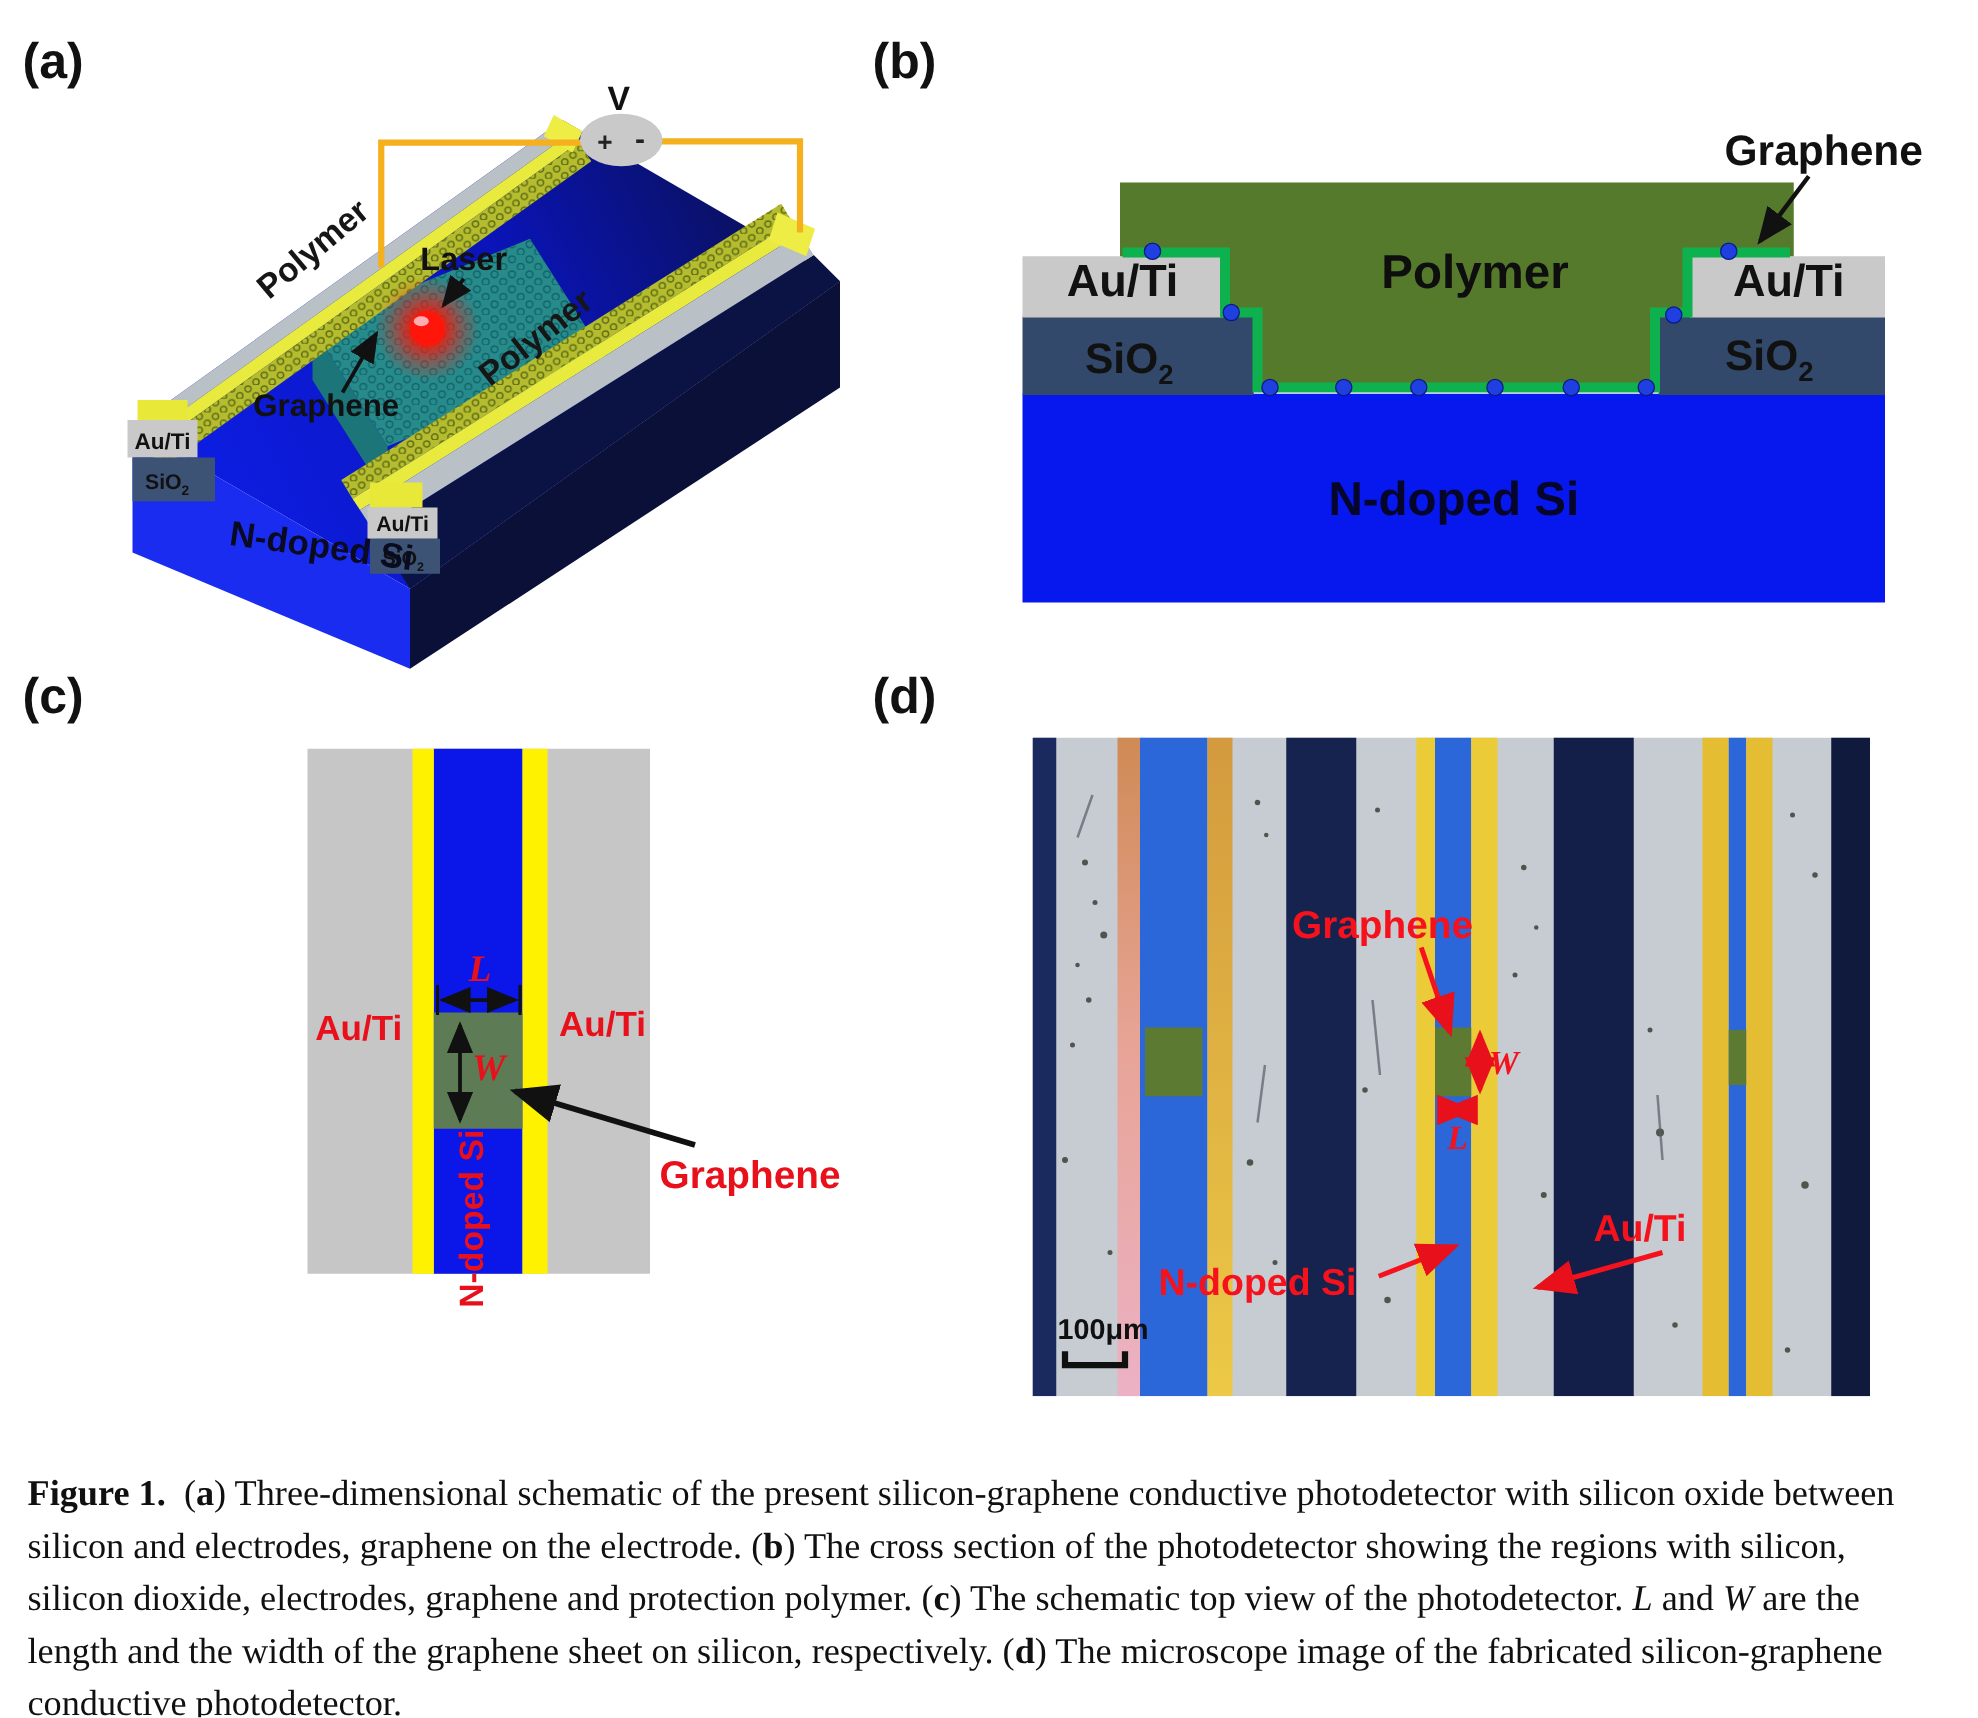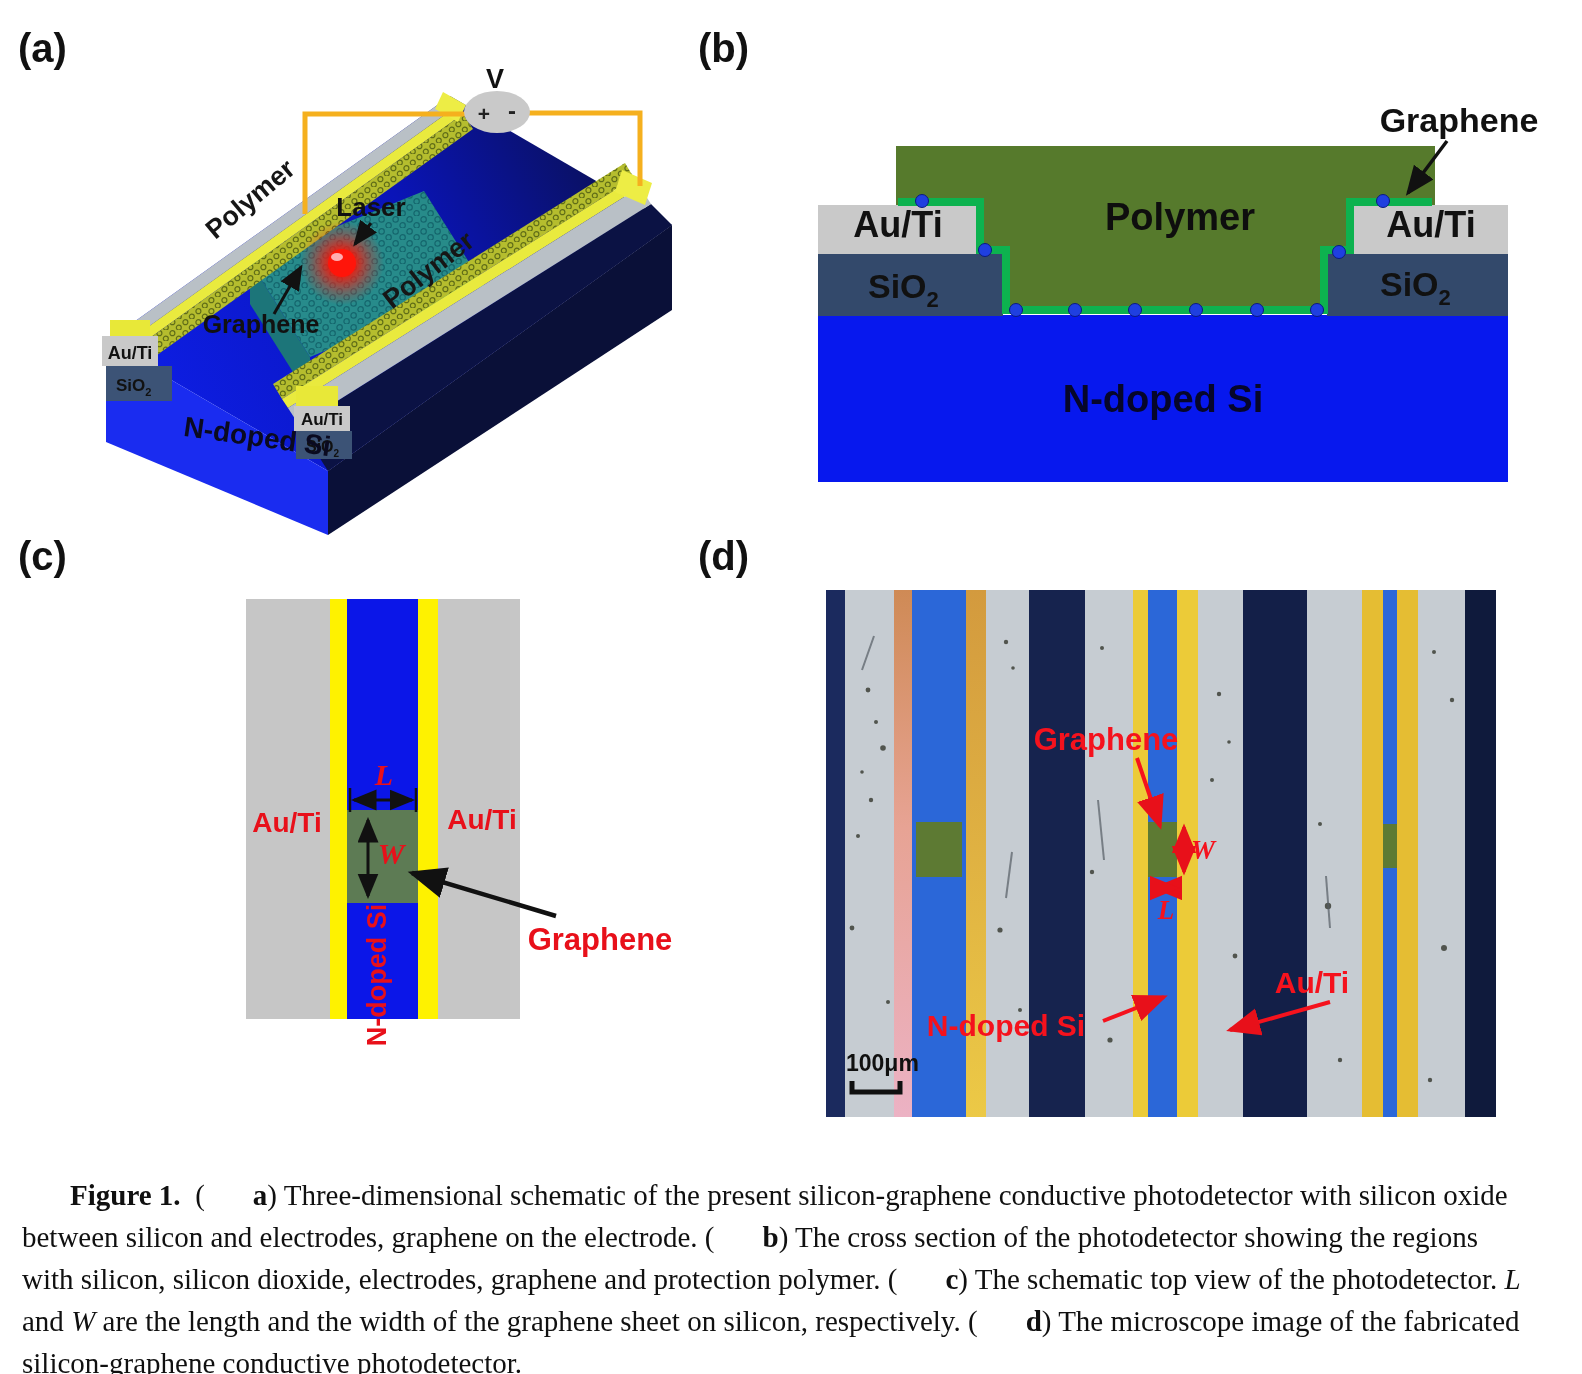--- a/index.html
+++ b/index.html
@@ -2,21 +2,21 @@
 <html><head>
 <meta charset="utf-8">
 <style>
   html,body{margin:0;padding:0;background:#ffffff;}
   .page{position:relative;width:1582px;height:1374px;background:#fff;overflow:hidden;
         font-family:"Liberation Sans",sans-serif;}
   svg{position:absolute;left:0;top:0;}
   .caption{position:absolute;left:22px;top:1174px;width:1502px;
            font-family:"Liberation Serif",serif;font-size:29px;line-height:1.45;
            color:#101010;letter-spacing:0px;}
-  .caption span[data-bold="1"]{font-weight:bold;margin-left:48px;}
+  .caption span[data-bold="1"]{font-weight:bold;}
   text{font-family:"Liberation Sans",sans-serif;}
   .serifi{font-family:"Liberation Serif",serif;font-style:italic;font-weight:bold;}
 </style>
 </head>
 <body>
 
 <div class="page">
 <svg width="1582" height="1374" viewBox="0 0 1582 1374">
   <defs>
     <marker id="ab" markerWidth="9" markerHeight="8" refX="7.5" refY="3.5" orient="auto" markerUnits="strokeWidth">

